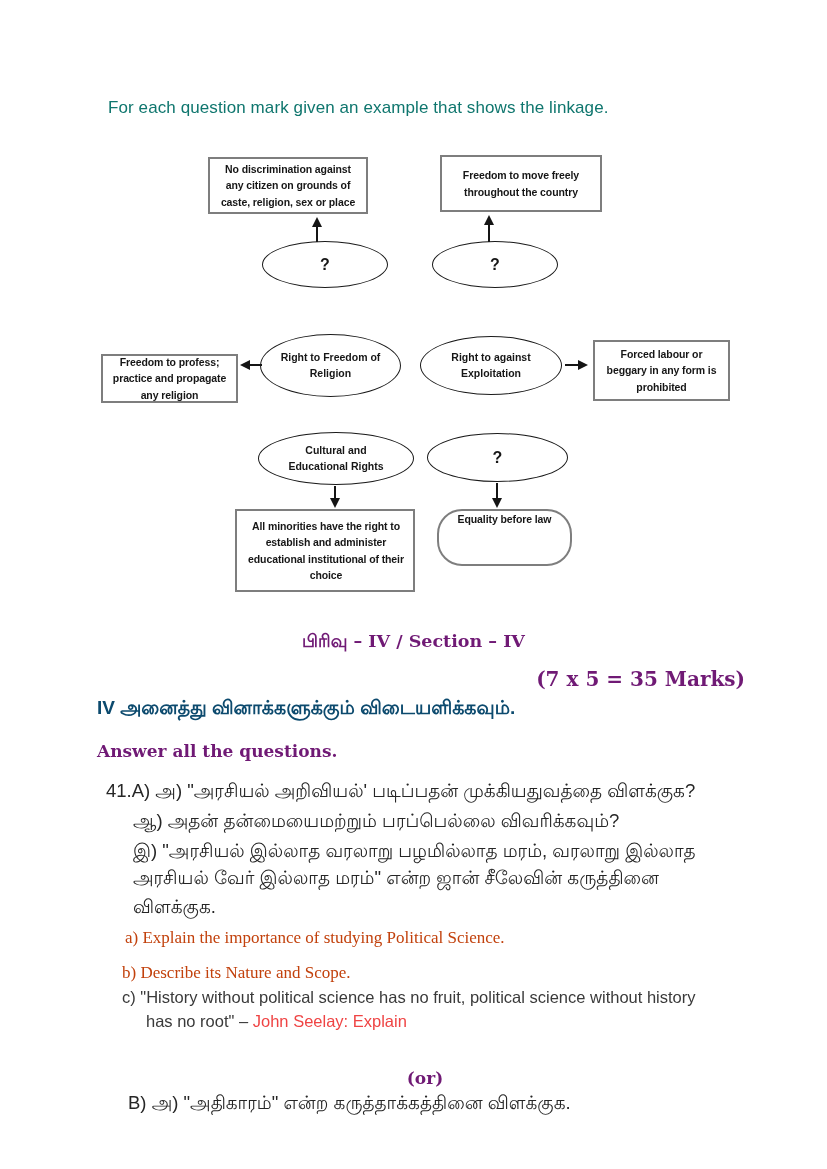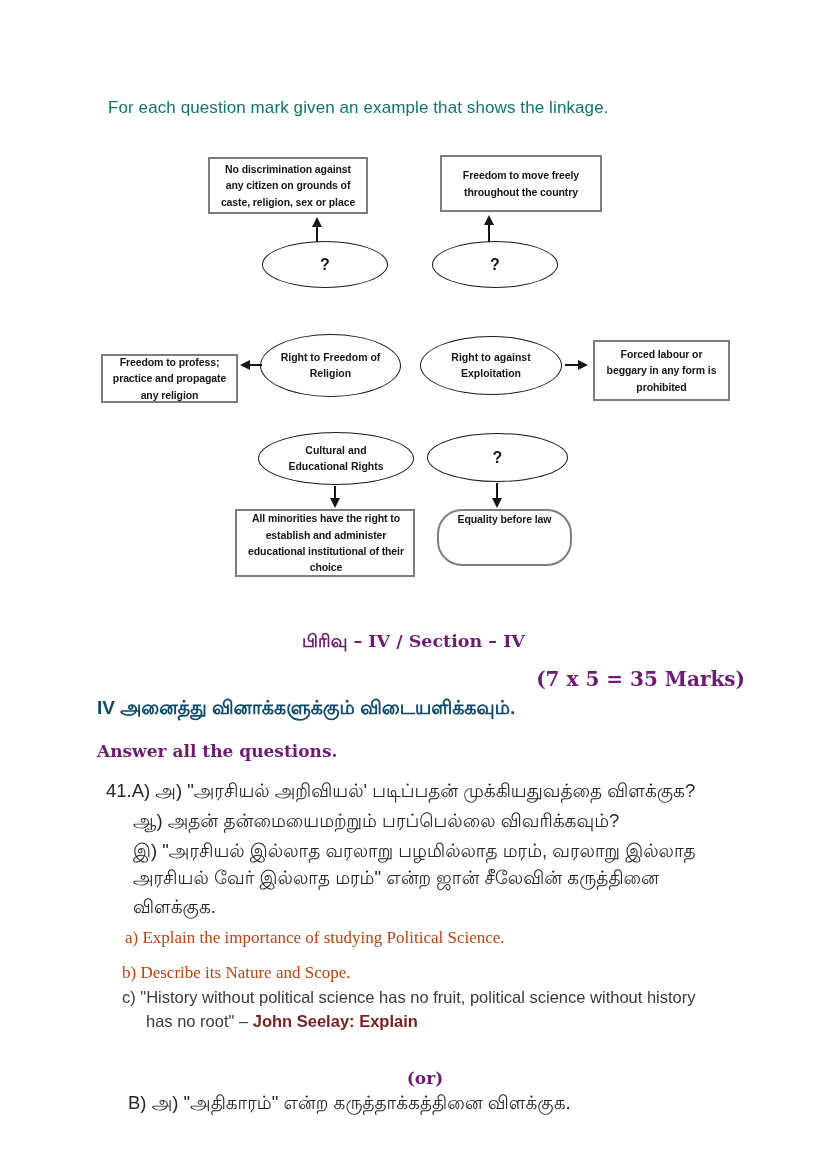--- a/index.html
+++ b/index.html
@@ -20,21 +20,21 @@
   .head-up{border-left:5px solid transparent;border-right:5px solid transparent;border-bottom:10px solid #151515;}
   .head-down{border-left:5px solid transparent;border-right:5px solid transparent;border-top:10px solid #151515;}
   .head-left{border-top:5px solid transparent;border-bottom:5px solid transparent;border-right:10px solid #151515;}
   .head-right{border-top:5px solid transparent;border-bottom:5px solid transparent;border-left:10px solid #151515;}
 
   
   #box-tl{left:208px;top:157px;width:160px;height:57px;}
   #box-tr{left:440px;top:155px;width:162px;height:57px;}
   #box-ml{left:101px;top:354px;width:137px;height:49px;}
   #box-mr{left:593px;top:340px;width:137px;height:61px;}
-  #box-bl{left:235px;top:509px;width:180px;height:68px;padding-left:8px;}
+  #box-bl{left:235px;top:509px;width:180px;height:83px;padding-left:8px;}
   #box-br{left:437px;top:509px;width:135px;height:57px;}
   #oval-q1{left:262px;top:241px;width:126px;height:47px;}
   #oval-q2{left:432px;top:241px;width:126px;height:47px;}
   #oval-religion{left:260px;top:334px;width:141px;height:63px;padding:0 14px;}
   #oval-exploit{left:420px;top:336px;width:142px;height:59px;padding:0 22px;}
   #oval-cultural{left:258px;top:432px;width:156px;height:53px;padding:0 26px;}
   #oval-q3{left:427px;top:433px;width:141px;height:49px;}
 
   
   .serifbold{font-family:"DejaVu Serif",serif;font-weight:bold;color:#701a75;}
@@ -47,21 +47,21 @@
   #q41-l2{left:133px;top:810px;}
   #q41-l3{left:133px;top:840px;}
   #q41-l4{left:133px;top:867px;}
   #q41-l5{left:133px;top:896px;}
   .eng-serif{font-family:"Liberation Serif",serif;font-size:17px;color:#c2410c;white-space:nowrap;}
   #sub-a{left:125px;top:928px;}
   #sub-b{left:122px;top:963px;}
   .eng-sans{font-size:16.5px;color:#3a3a3a;white-space:nowrap;}
   #sub-c1{left:122px;top:988px;}
   #sub-c2{left:146px;top:1012px;}
-  #sub-c2 .bold-part{font-weight:bold;color:#7f1d1d;text-align:center;}
+  #sub-c2 .bold-part{font-weight:normal;color:#ef4444;text-align:center;}
   .or-line{left:22px;width:806px;top:1068px;text-align:center;font-size:17px;}
   #q41b{left:128px;top:1092px;}
 </style>
 </head>
 <body>
 
 <div class="abs intro">For each question mark given an example that shows the linkage.</div>
 
 <div>
 

